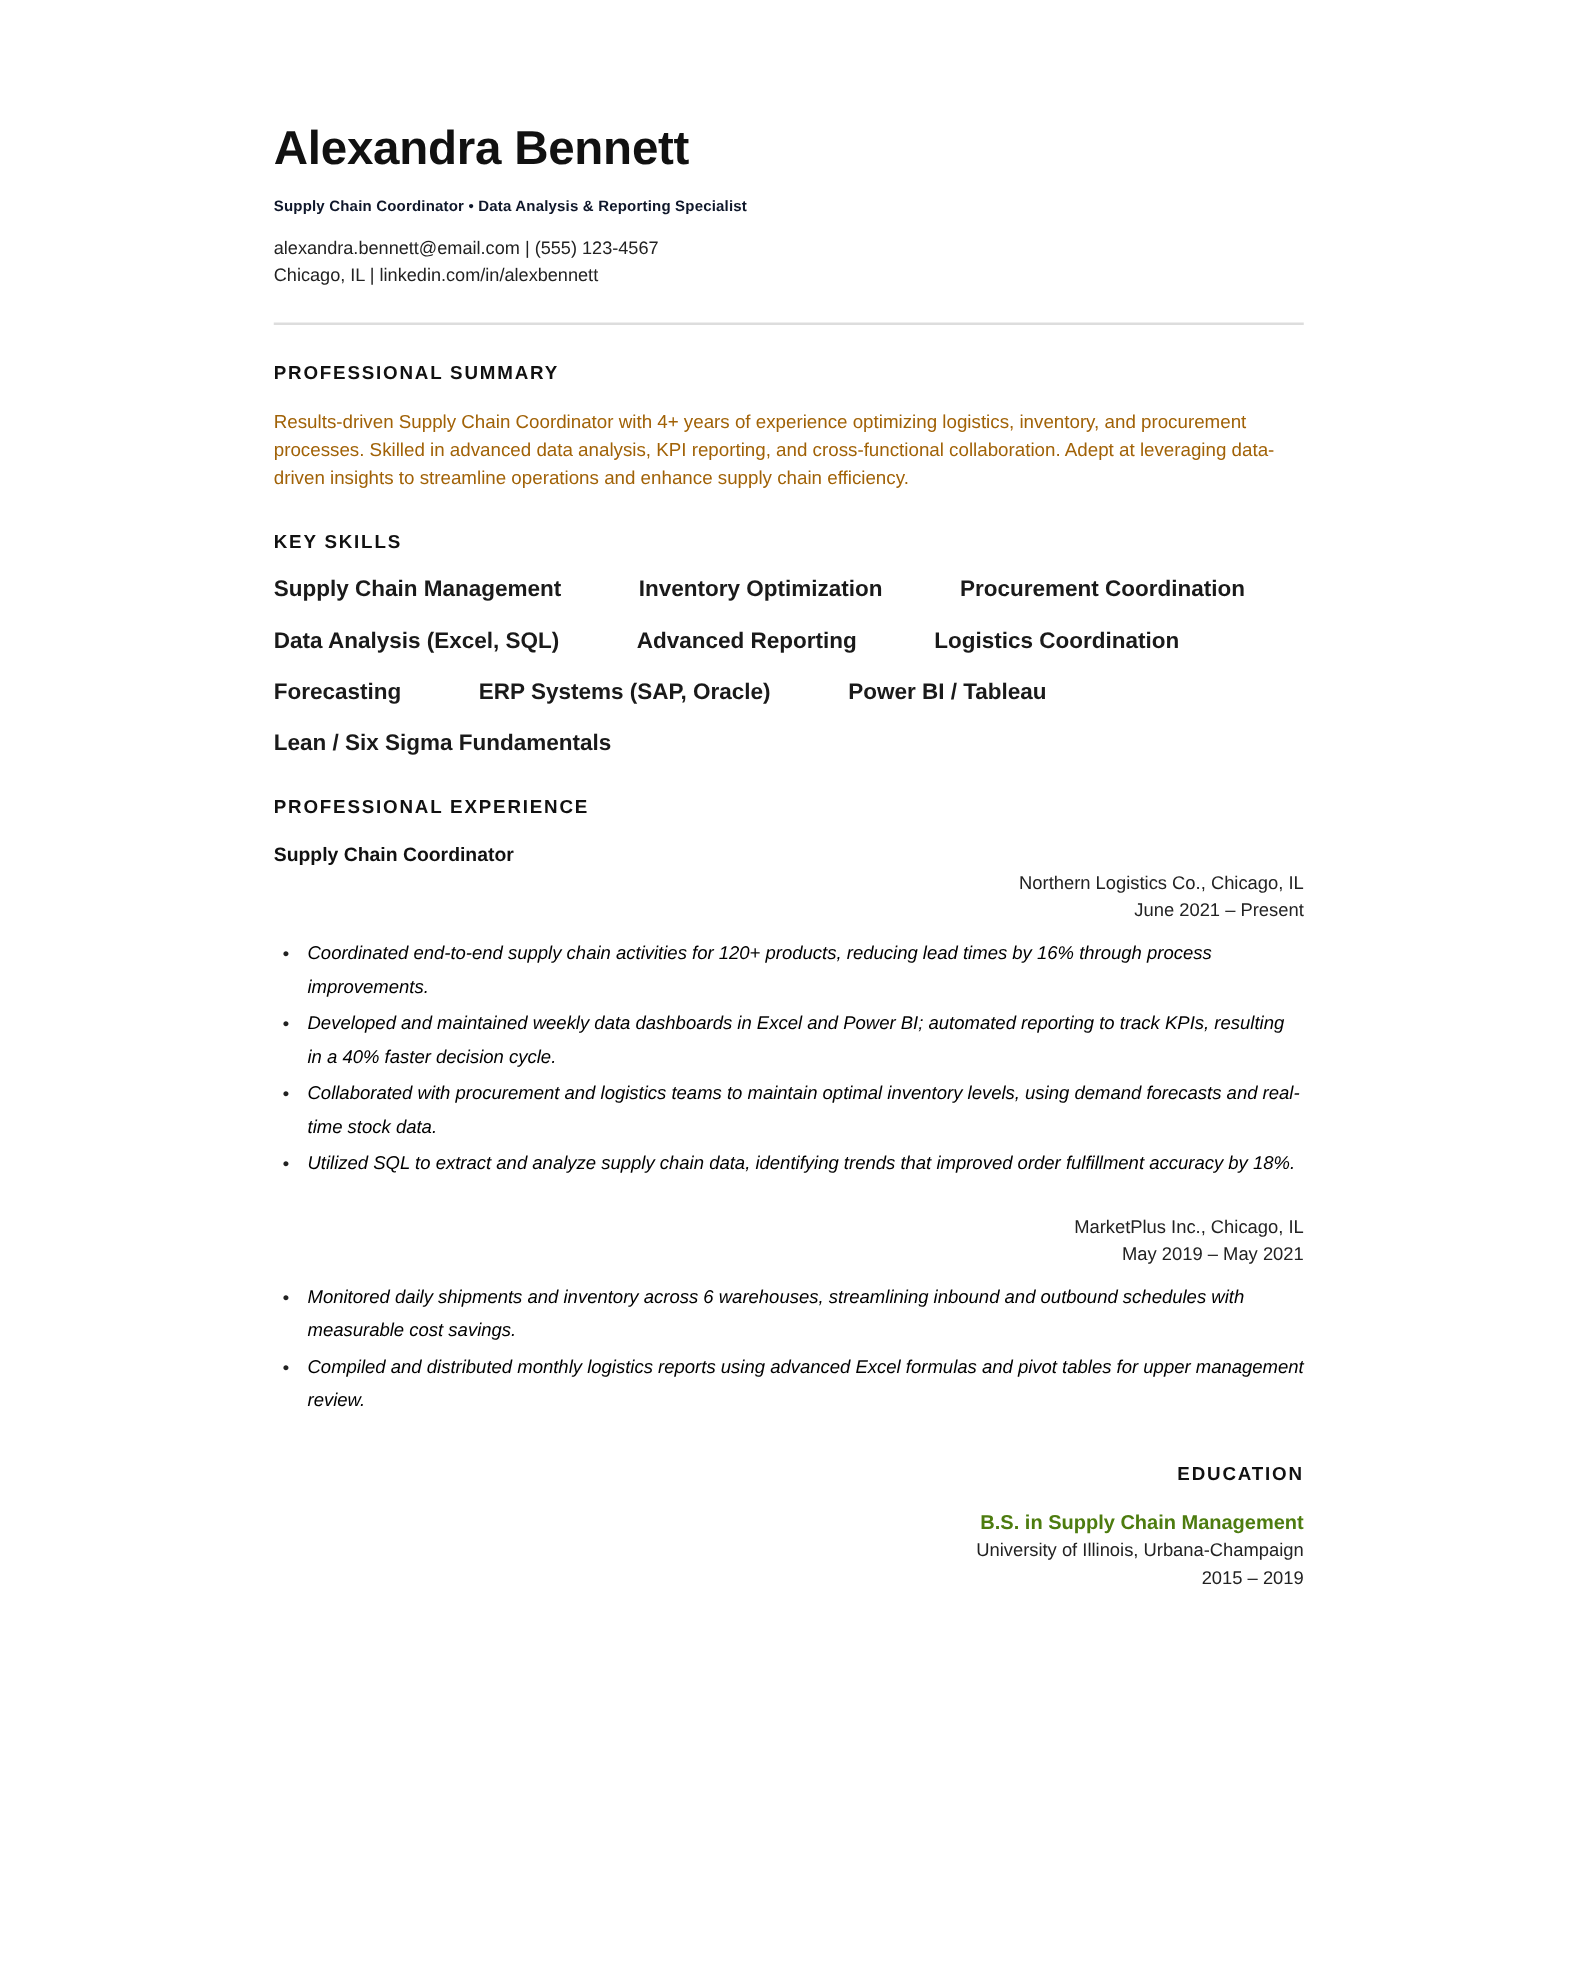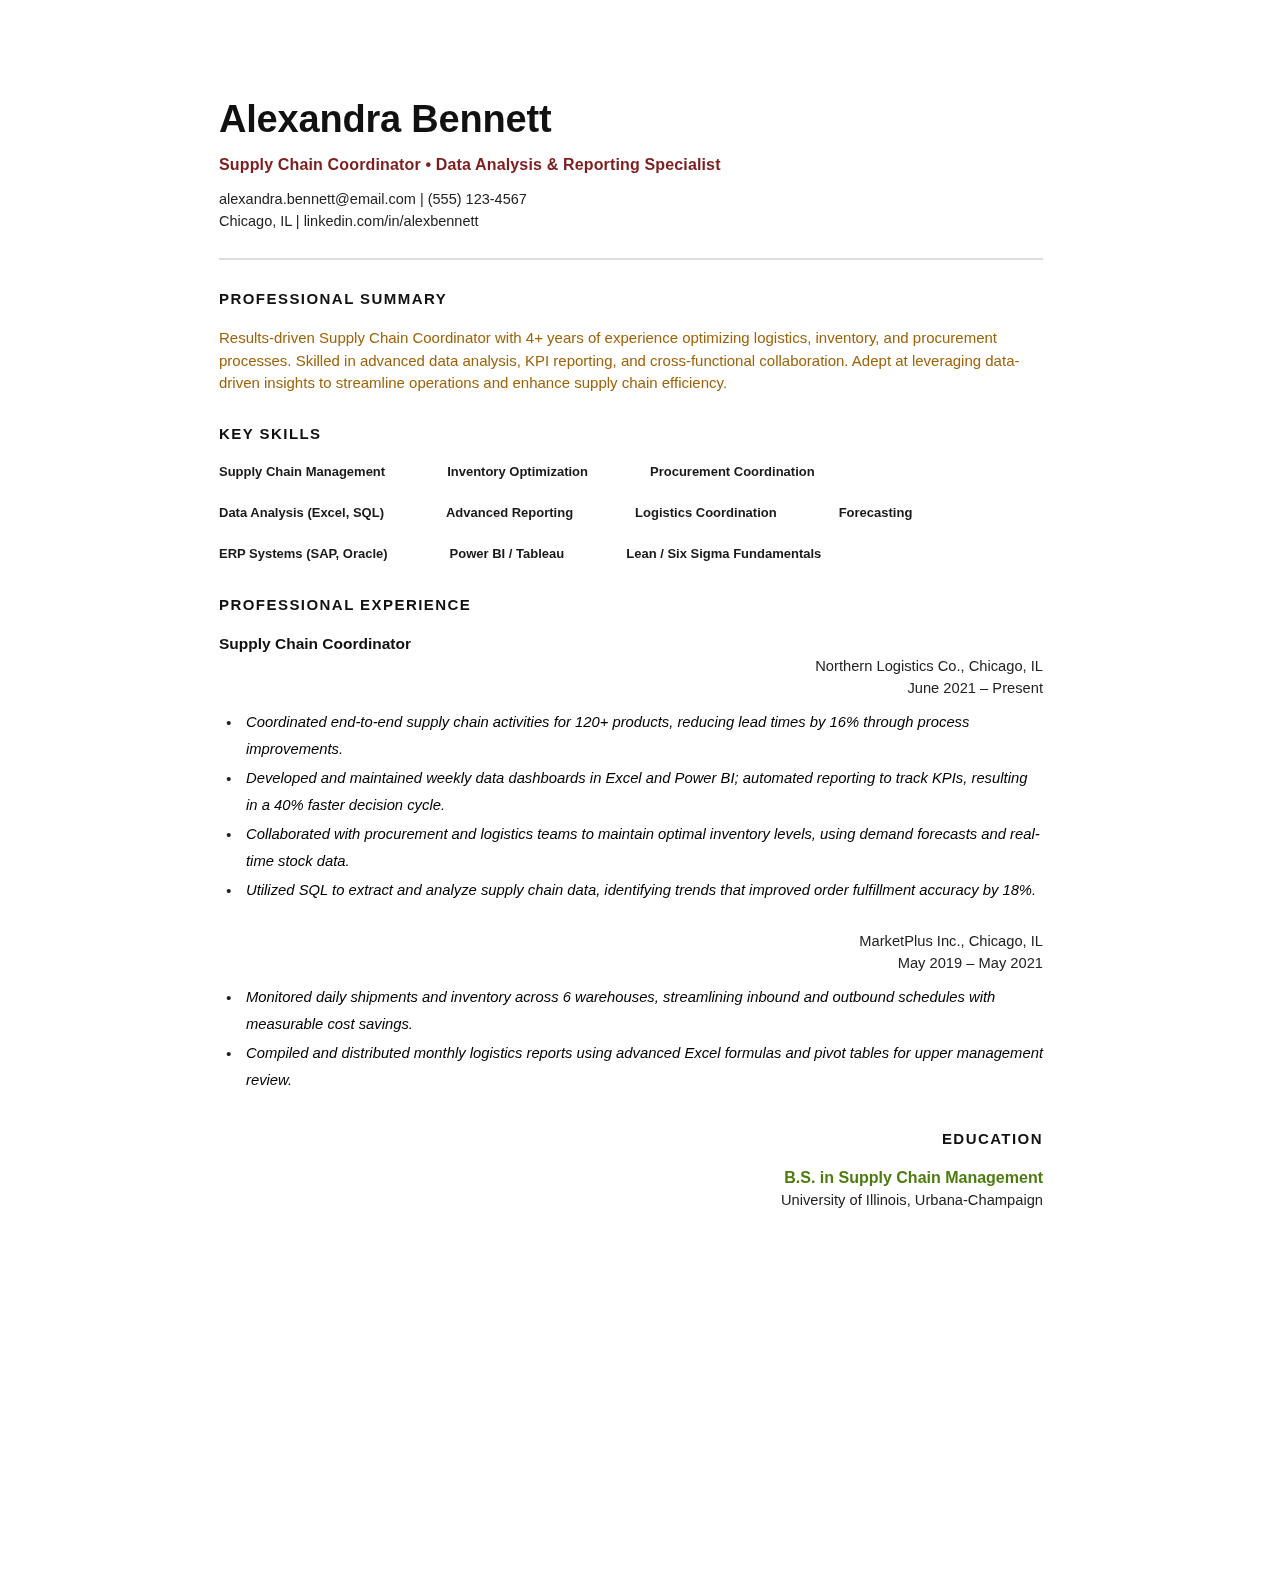--- a/index.html
+++ b/index.html
@@ -31,23 +31,23 @@
   
   .name {
     font-size: 38px;
     font-weight: bold;
     letter-spacing: -0.2px;
     color: #111111;
     line-height: 46px;
     margin: 0 0 12px 0;
   }
   .tagline {
-    font-size: 16px;
-    font-weight: bold;
-    color: #7f1d1d;
+    font-size: 12px;
+    font-weight: bold;
+    color: #0f172a;
     letter-spacing: 0.15px;
     line-height: 22px;
     margin: 0 0 12px 0;
   }
   .contact-line {
     font-size: 14.5px;
     font-weight: normal;
     color: #222222;
     line-height: 22px;
     margin: 0;
@@ -83,21 +83,21 @@
   
   .skills-wrap {
     display: flex;
     flex-wrap: wrap;
     align-items: baseline;
     row-gap: 22px;
     column-gap: 62px;
     width: 800px;
   }
   .skill-item {
-    font-size: 13px;
+    font-size: 18px;
     font-weight: bold;
     color: #1a1a1a;
     line-height: 19px;
     white-space: nowrap;
   }
 
   
   .job {
     margin-bottom: 0;
   }
@@ -225,17 +225,18 @@
         </div>
 
       </div>
     </div>
 
     <div class="section section-education">
       <h2 class="section-title">EDUCATION</h2>
       <div class="edu-entry">
         <div class="edu-degree">B.S. in Supply Chain Management</div>
         <div class="edu-school">University of Illinois, Urbana-Champaign</div>
+        <div class="edu-dates">2015 – 2019</div>
       </div>
     </div>
 
   </div>
 </div>
 
 </body></html>

